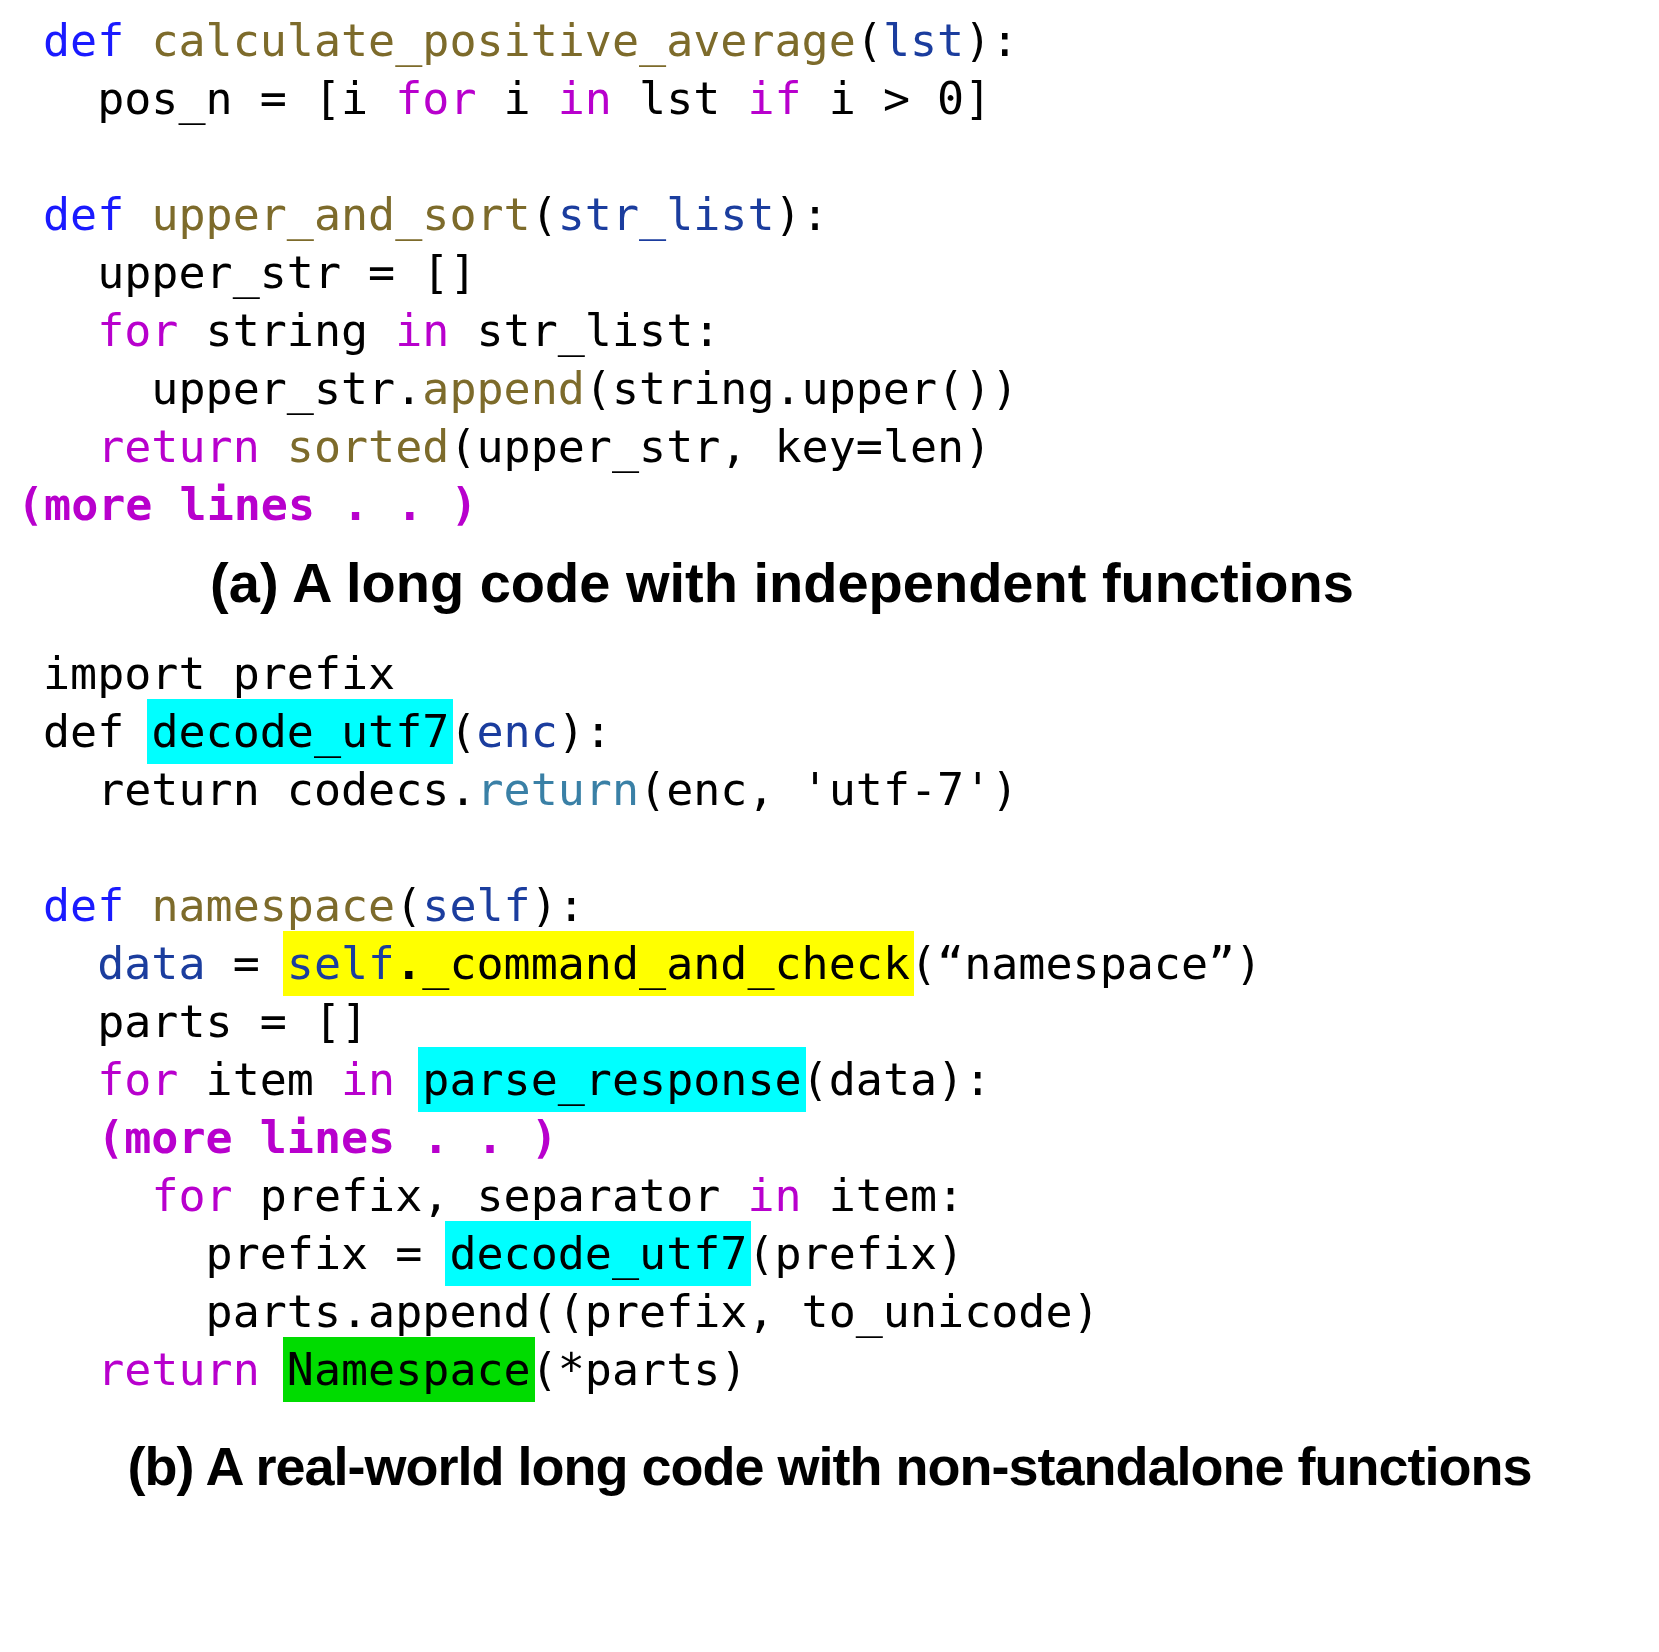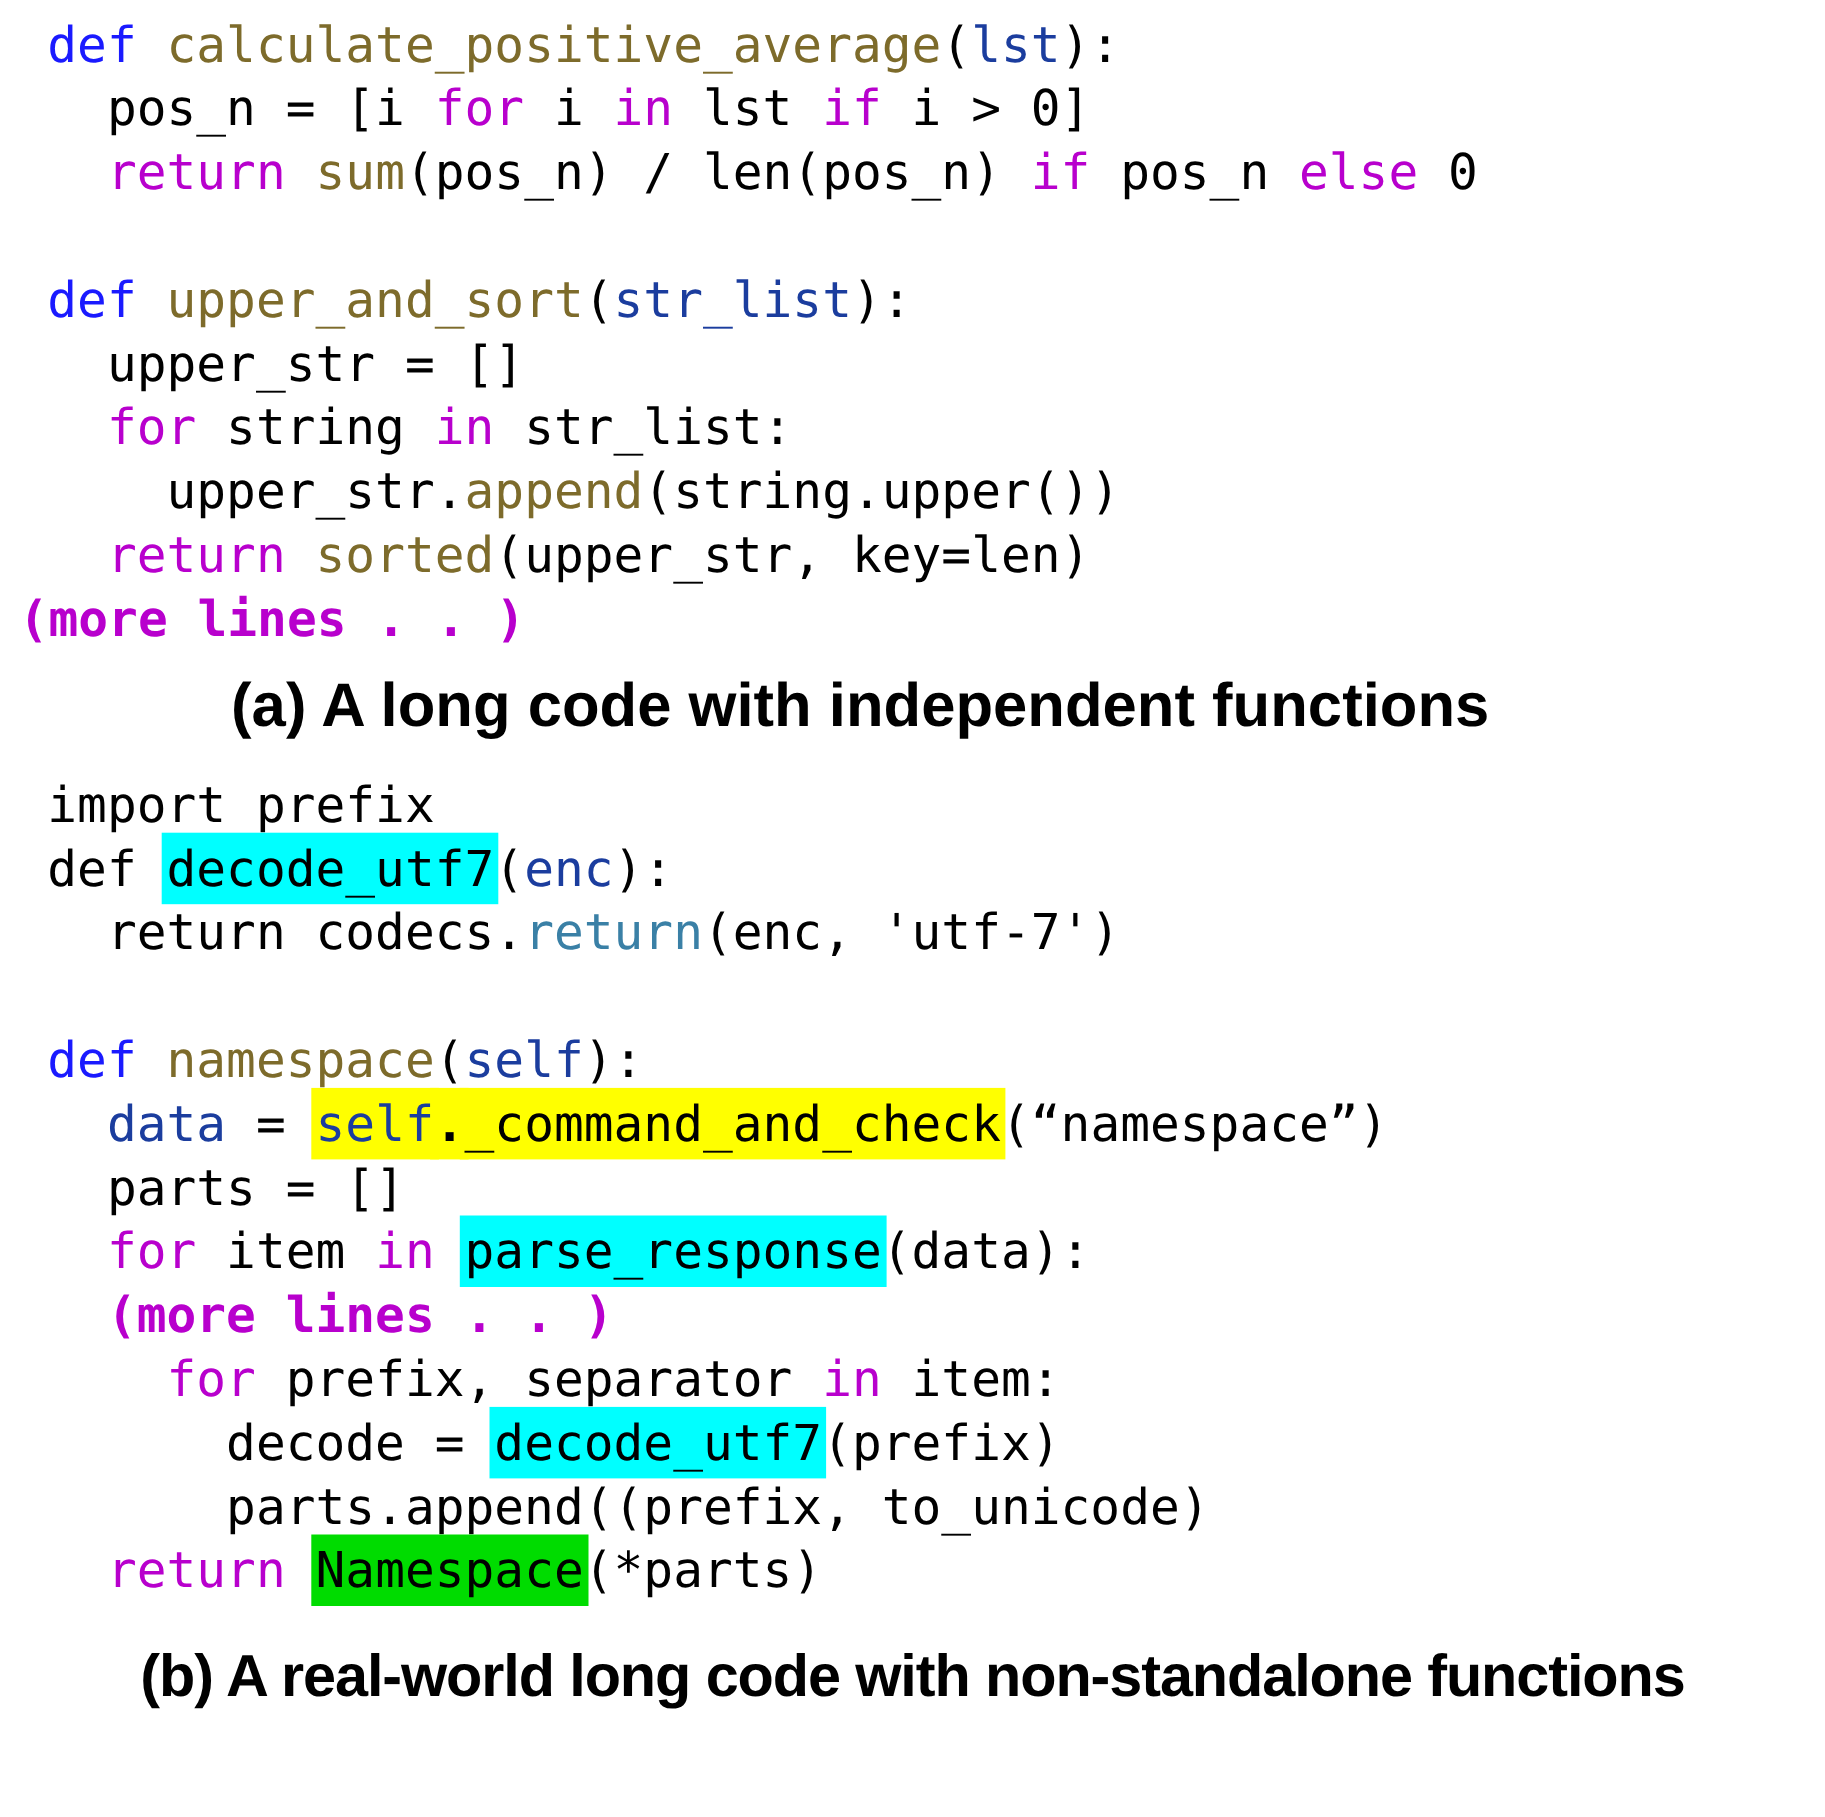--- a/index.html
+++ b/index.html
@@ -62,21 +62,20 @@
     text-align: center;
   }
 </style>
 </head>
 <body>
 
 <div class="figure">
   <div class="code-block" id="code-a">
       <div class="line"><span class="tk-kb">def </span><span class="tk-fn">calculate_positive_average</span><span class="tk-d">(</span><span class="tk-p">lst</span><span class="tk-d">):</span></div>
       <div class="line"><span class="tk-d">  pos_n = [i </span><span class="tk-k">for</span><span class="tk-d"> i </span><span class="tk-k">in</span><span class="tk-d"> lst </span><span class="tk-k">if</span><span class="tk-d"> i &gt; 0]</span></div>
-      <div class="line"><span class="tk-d">  </span><span class="tk-k">return</span><span class="tk-d"> </span><span class="tk-fn">sum</span><span class="tk-d">(pos_n) / len(pos_n) </span><span class="tk-k">if</span><span class="tk-d"> pos_n </span><span class="tk-k">else</span><span class="tk-d"> 0</span></div>
       <div class="line"></div>
       <div class="line"><span class="tk-kb">def </span><span class="tk-fn">upper_and_sort</span><span class="tk-d">(</span><span class="tk-p">str_list</span><span class="tk-d">):</span></div>
       <div class="line"><span class="tk-d">  upper_str = []</span></div>
       <div class="line"><span class="tk-d">  </span><span class="tk-k">for</span><span class="tk-d"> string </span><span class="tk-k">in</span><span class="tk-d"> str_list:</span></div>
       <div class="line"><span class="tk-d">    upper_str.</span><span class="tk-fn">append</span><span class="tk-d">(string.upper())</span></div>
       <div class="line"><span class="tk-d">  </span><span class="tk-k">return</span><span class="tk-d"> </span><span class="tk-fn">sorted</span><span class="tk-d">(upper_str, key=len)</span></div>
       <div class="line outdent"><span class="tk-m">(more lines . . )</span></div>
     </div>
 
   <div class="caption caption-a">(a) A long code with independent functions</div>
@@ -85,19 +84,19 @@
       <div class="line"><span class="tk-d">import prefix</span></div>
       <div class="line"><span class="tk-d">def </span><span class="tk-d hl-cyan">decode_utf7</span><span class="tk-d">(</span><span class="tk-p">enc</span><span class="tk-d">):</span></div>
       <div class="line"><span class="tk-d">  return codecs.</span><span class="tk-t">return</span><span class="tk-d">(enc, 'utf-7')</span></div>
       <div class="line"></div>
       <div class="line"><span class="tk-kb">def </span><span class="tk-fn">namespace</span><span class="tk-d">(</span><span class="tk-p">self</span><span class="tk-d">):</span></div>
       <div class="line"><span class="tk-d">  </span><span class="tk-p">data</span><span class="tk-d"> = </span><span class="tk-p hl-yellow">self</span><span class="tk-d hl-yellow bold">.</span><span class="tk-d hl-yellow">_command_and_check</span><span class="tk-d">(“namespace”)</span></div>
       <div class="line"><span class="tk-d">  parts = []</span></div>
       <div class="line"><span class="tk-d">  </span><span class="tk-k">for</span><span class="tk-d"> item </span><span class="tk-k">in</span><span class="tk-d"> </span><span class="tk-d hl-cyan">parse_response</span><span class="tk-d">(data):</span></div>
       <div class="line"><span class="tk-m">  (more lines . . )</span></div>
       <div class="line"><span class="tk-d">    </span><span class="tk-k">for</span><span class="tk-d"> prefix, separator </span><span class="tk-k">in</span><span class="tk-d"> item:</span></div>
-      <div class="line"><span class="tk-d">      decode = </span><span class="tk-d hl-cyan">decode_utf7</span><span class="tk-d">(prefix)</span></div>
+      <div class="line"><span class="tk-d">      prefix = </span><span class="tk-d hl-cyan">decode_utf7</span><span class="tk-d">(prefix)</span></div>
       <div class="line"><span class="tk-d">      parts.append((prefix, to_unicode)</span></div>
       <div class="line"><span class="tk-d">  </span><span class="tk-k">return</span><span class="tk-d"> </span><span class="tk-d hl-green">Namespace</span><span class="tk-d">(*parts)</span></div>
     </div>
 
   <div class="caption caption-b">(b) A real-world long code with non-standalone functions</div>
 </div>
 
 </body></html>

